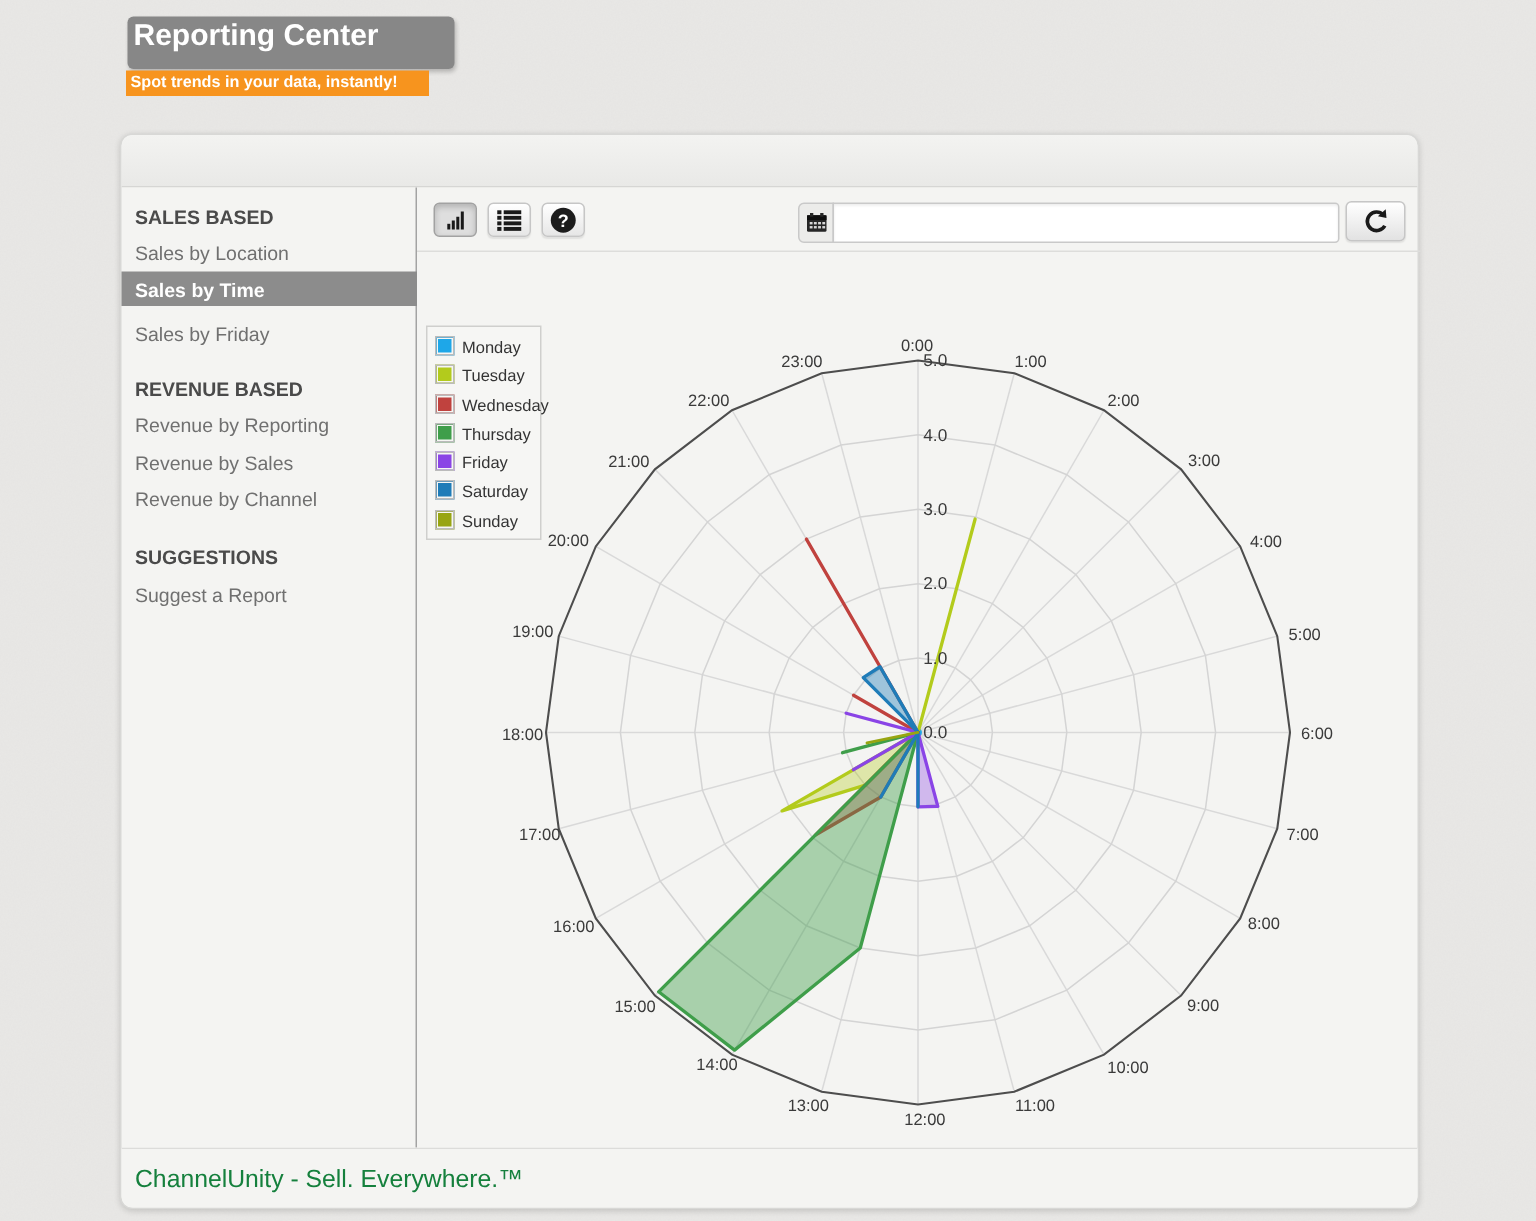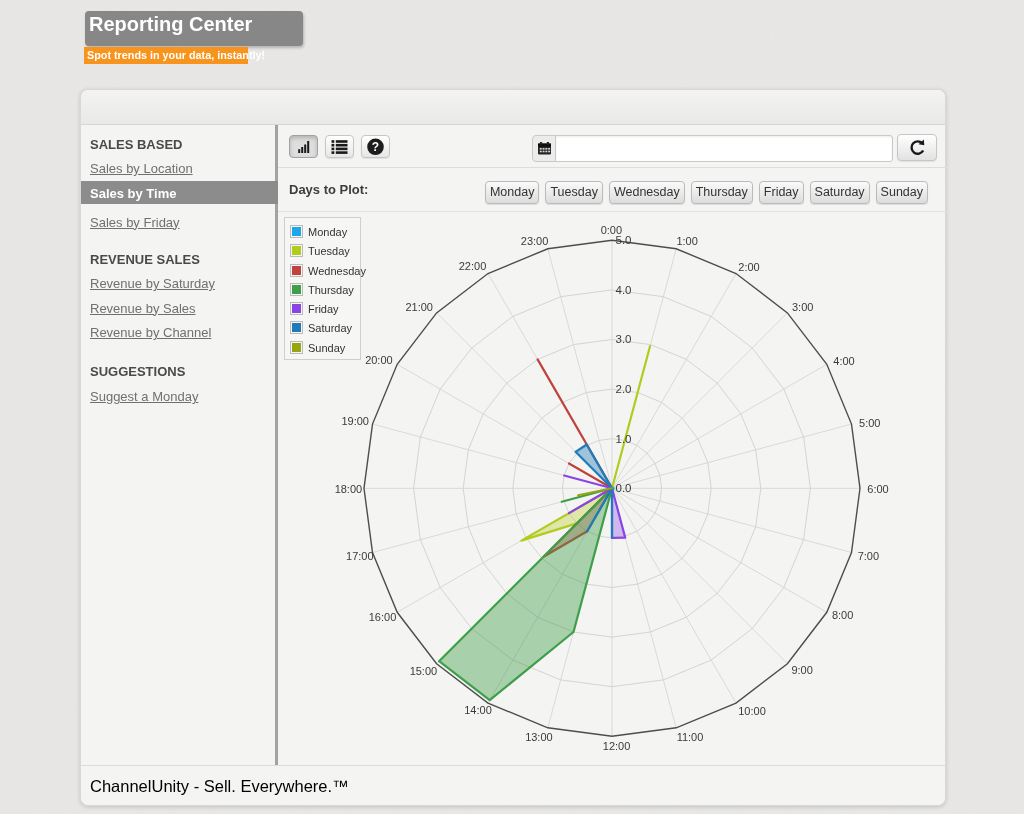--- a/index.html
+++ b/index.html
@@ -5,40 +5,40 @@
 * { margin:0; padding:0; box-sizing:border-box; }
 html,body { width:1024px; height:814px; overflow:hidden; background:#e9e8e6;
   font-family:"Liberation Sans", sans-serif; }
 #page { position:relative; width:1024px; height:814px; }
 #noise { position:absolute; inset:0; opacity:.5; }
 
 
 #h1box { position:absolute; left:85px; top:11px; width:218px; height:35px;
   background:#878787; border-radius:4px; box-shadow:1px 2px 3px rgba(0,0,0,.22); }
 #h1box span { position:absolute; left:4px; top:2px; font-size:20px; font-weight:bold; color:#fff; }
-#h2box { position:absolute; left:84px; top:47px; width:164px; height:17px;
+#h2box { position:absolute; left:84px; top:47px; width:202px; height:17px;
   background:#f7941e; white-space:nowrap; }
 #h2box span { position:absolute; left:3px; top:2px; font-size:10.8px; font-weight:bold; color:#fff; }
 
 
 #panel { position:absolute; left:80px; top:89px; width:866px; height:717px;
   background:#f4f4f2; border-radius:8px; box-shadow:0 1px 4px rgba(0,0,0,.16);
   border:1px solid #d8d8d6; }
 #pband { position:absolute; left:0; top:0; right:0; height:35px;
   background:linear-gradient(#f3f3f1,#e9e9e7); border-bottom:1px solid #d6d6d4;
   border-radius:8px 8px 0 0; }
 #sidebar { position:absolute; left:0; top:35px; width:197px; bottom:40px;
-  border-right:3px solid #a3a3a3; }
+  border-right:1px solid #a3a3a3; }
 .shead { position:absolute; left:9px; font-size:13px; font-weight:bold; color:#4a4a4a; }
-.sitem { position:absolute; left:9px; font-size:13px; color:#707070;text-decoration:underline; }
+.sitem { position:absolute; left:9px; font-size:13px; color:#707070; }
 #ssel { position:absolute; left:0; top:55.5px; width:197px; height:23.5px; background:#8c8c8c;padding-left:40px; }
 #ssel span { position:absolute; left:9px; top:5px; color:#fff; font-weight:bold; font-size:13px; }
 #footer { position:absolute; left:0; bottom:0; right:0; height:40px;
   border-top:1px solid #dcdcda; background:#f4f4f2; border-radius:0 0 8px 8px; }
-#footer span { position:absolute; left:9px; top:11px; font-size:16.5px; color:#000000; }
+#footer span { position:absolute; left:9px; top:11px; font-size:16.5px; color:#15803d; }
 
 
 #toolbar { position:absolute; left:197px; top:35px; width:669px; height:43px;
   border-bottom:1px solid #dddddb; }
 .tbtn { position:absolute; top:10px; width:29px; height:23px; border-radius:4px;
   border:1px solid #c6c6c6; background:linear-gradient(#ffffff,#e6e6e6);
   box-shadow:0 1px 1px rgba(0,0,0,.08); }
 .tbtn.active { background:#dedede; border-color:#a2a2a2;
   box-shadow:inset 0 2px 4px rgba(0,0,0,.2); }
 #igroup { position:absolute; left:254px; top:10px; height:27px; }
@@ -88,26 +88,26 @@
 
 <div id="panel">
   <div id="pband"></div>
   <div id="sidebar">
     <div class="shead" style="top:12px">SALES BASED</div>
     <div class="sitem" style="top:36px">Sales by Location</div>
     <div id="ssel">
           <span>Sales by Time</span>
         </div>
     <div class="sitem" style="top:89.5px">Sales by Friday</div>
-    <div class="shead" style="top:126.5px">REVENUE SALES</div>
-    <div class="sitem" style="top:151px">Revenue by Saturday</div>
+    <div class="shead" style="top:126.5px">REVENUE BASED</div>
+    <div class="sitem" style="top:151px">Revenue by Reporting</div>
     <div class="sitem" style="top:175.5px">Revenue by Sales</div>
     <div class="sitem" style="top:200px">Revenue by Channel</div>
     <div class="shead" style="top:239px">SUGGESTIONS</div>
-    <div class="sitem" style="top:264px">Suggest a Monday</div>
+    <div class="sitem" style="top:264px">Suggest a Report</div>
   </div>
 
   <div id="toolbar">
     <div class="tbtn active" style="left:11px">
       <svg width="27" height="21" viewBox="0 0 27 21">
         <rect x="8.2" y="13.2" width="2" height="3.8" fill="#1a1a1a"></rect>
         <rect x="11.2" y="11" width="2" height="6" fill="#1a1a1a"></rect>
         <rect x="14.2" y="8.5" width="2" height="8.5" fill="#1a1a1a"></rect>
         <rect x="17.2" y="5" width="2" height="12" fill="#1a1a1a"></rect>
       </svg>
@@ -154,24 +154,20 @@
       <div id="ifield"></div>
     </div>
     <div id="rbtn">
       <svg width="38" height="25" viewBox="0 0 38 25">
         <path d="M 24.2 8.2 A 6.2 6.2 0 1 0 25.2 15.5" fill="none" stroke="#1a1a1a" stroke-width="2.4"></path>
         <path d="M 25.8 4.5 L 26.3 10.3 L 20.6 9.2 Z" fill="#1a1a1a"></path>
       </svg>
     </div>
   </div>
 
-  <div id="daysrow">
-    <div id="dlabel">Days to Plot:</div>
-    <div id="dbtns"><span class="daybtn">Monday</span><span class="daybtn">Tuesday</span><span class="daybtn">Wednesday</span><span class="daybtn">Thursday</span><span class="daybtn">Friday</span><span class="daybtn">Saturday</span><span class="daybtn">Sunday</span></div>
-  </div>
 
   <div id="legend">
 <div class="lrow"><span class="sw" style="background:#1ea7e8"></span><span class="lt">Monday</span></div>
 <div class="lrow"><span class="sw" style="background:#b3cb1c"></span><span class="lt">Tuesday</span></div>
 <div class="lrow"><span class="sw" style="background:#c0423e"></span><span class="lt">Wednesday</span></div>
 <div class="lrow"><span class="sw" style="background:#3f9e4a"></span><span class="lt">Thursday</span></div>
 <div class="lrow"><span class="sw" style="background:#8a44e6"></span><span class="lt">Friday</span></div>
 <div class="lrow"><span class="sw" style="background:#1f7cb8"></span><span class="lt">Saturday</span></div>
 <div class="lrow"><span class="sw" style="background:#98a511"></span><span class="lt">Sunday</span></div>
   </div>

